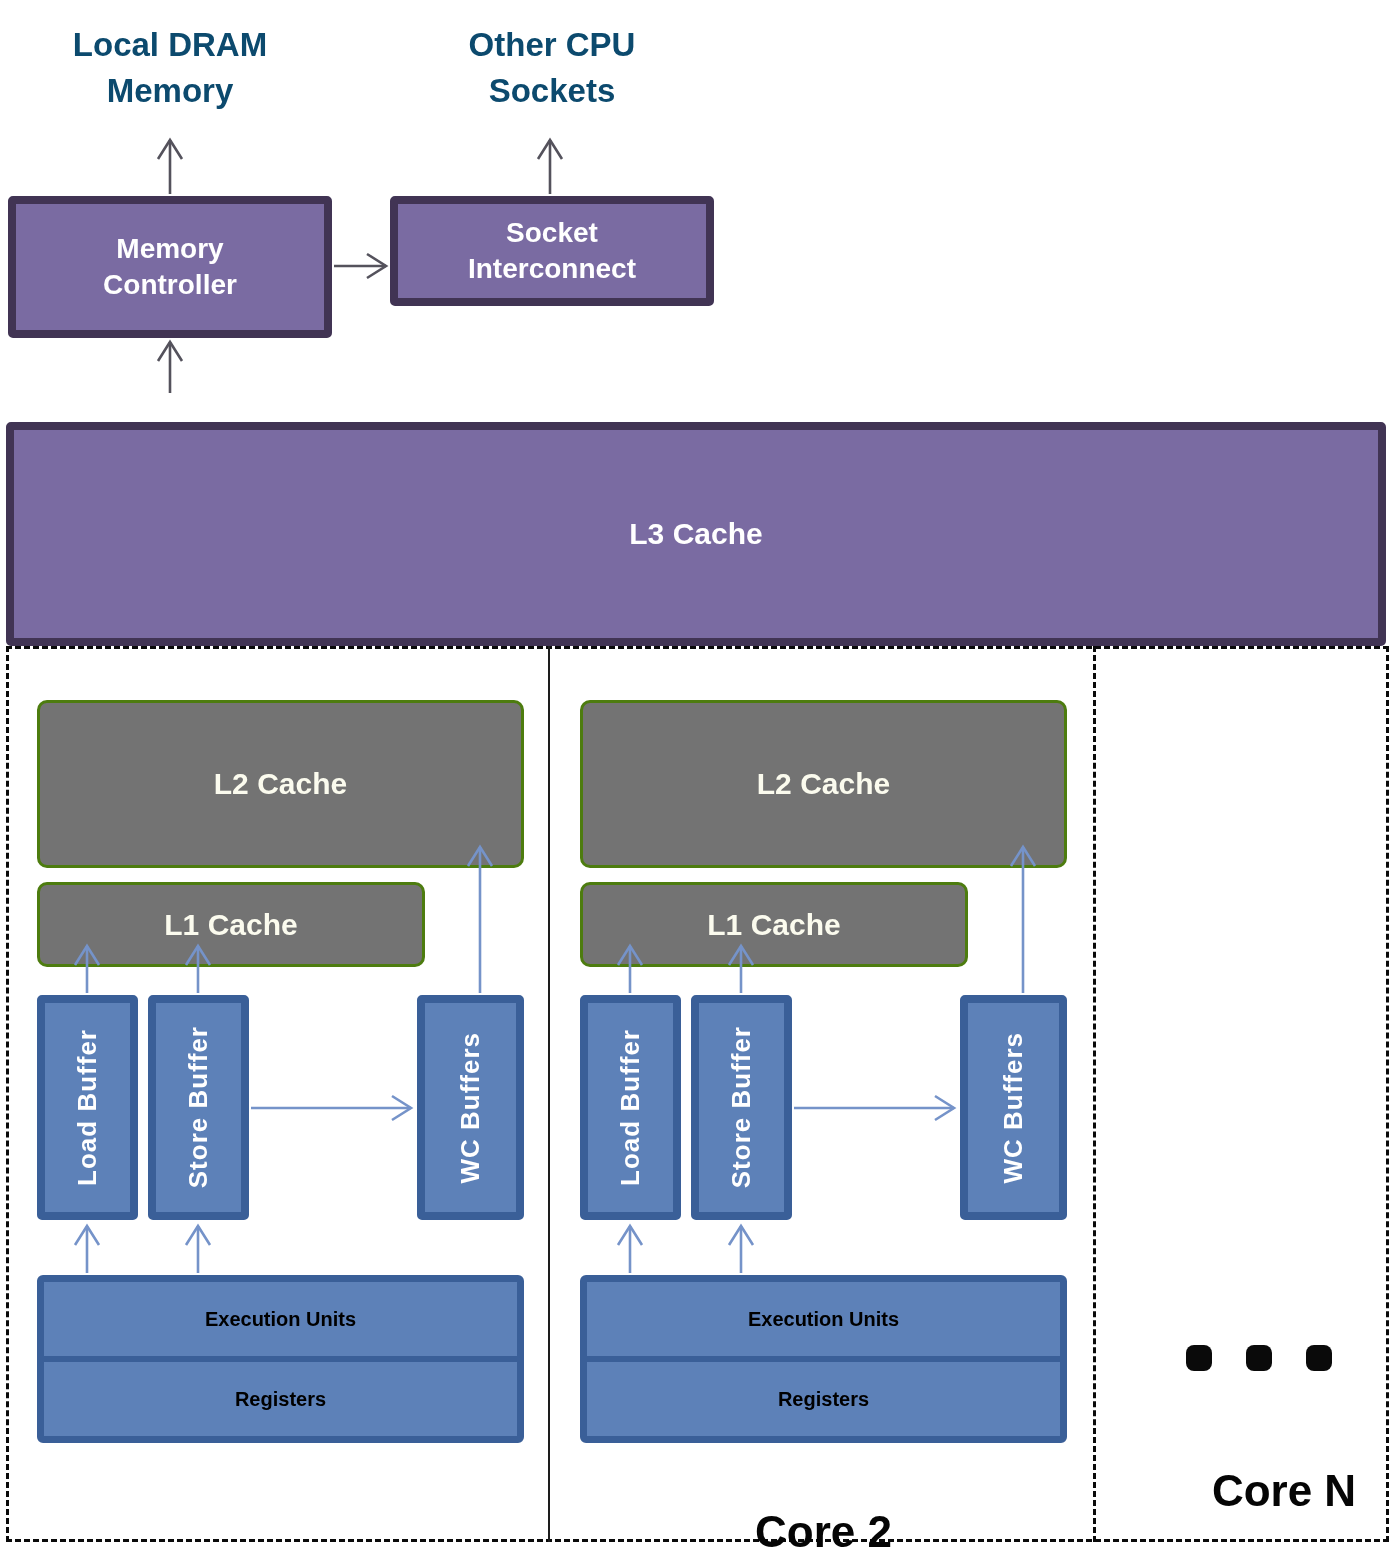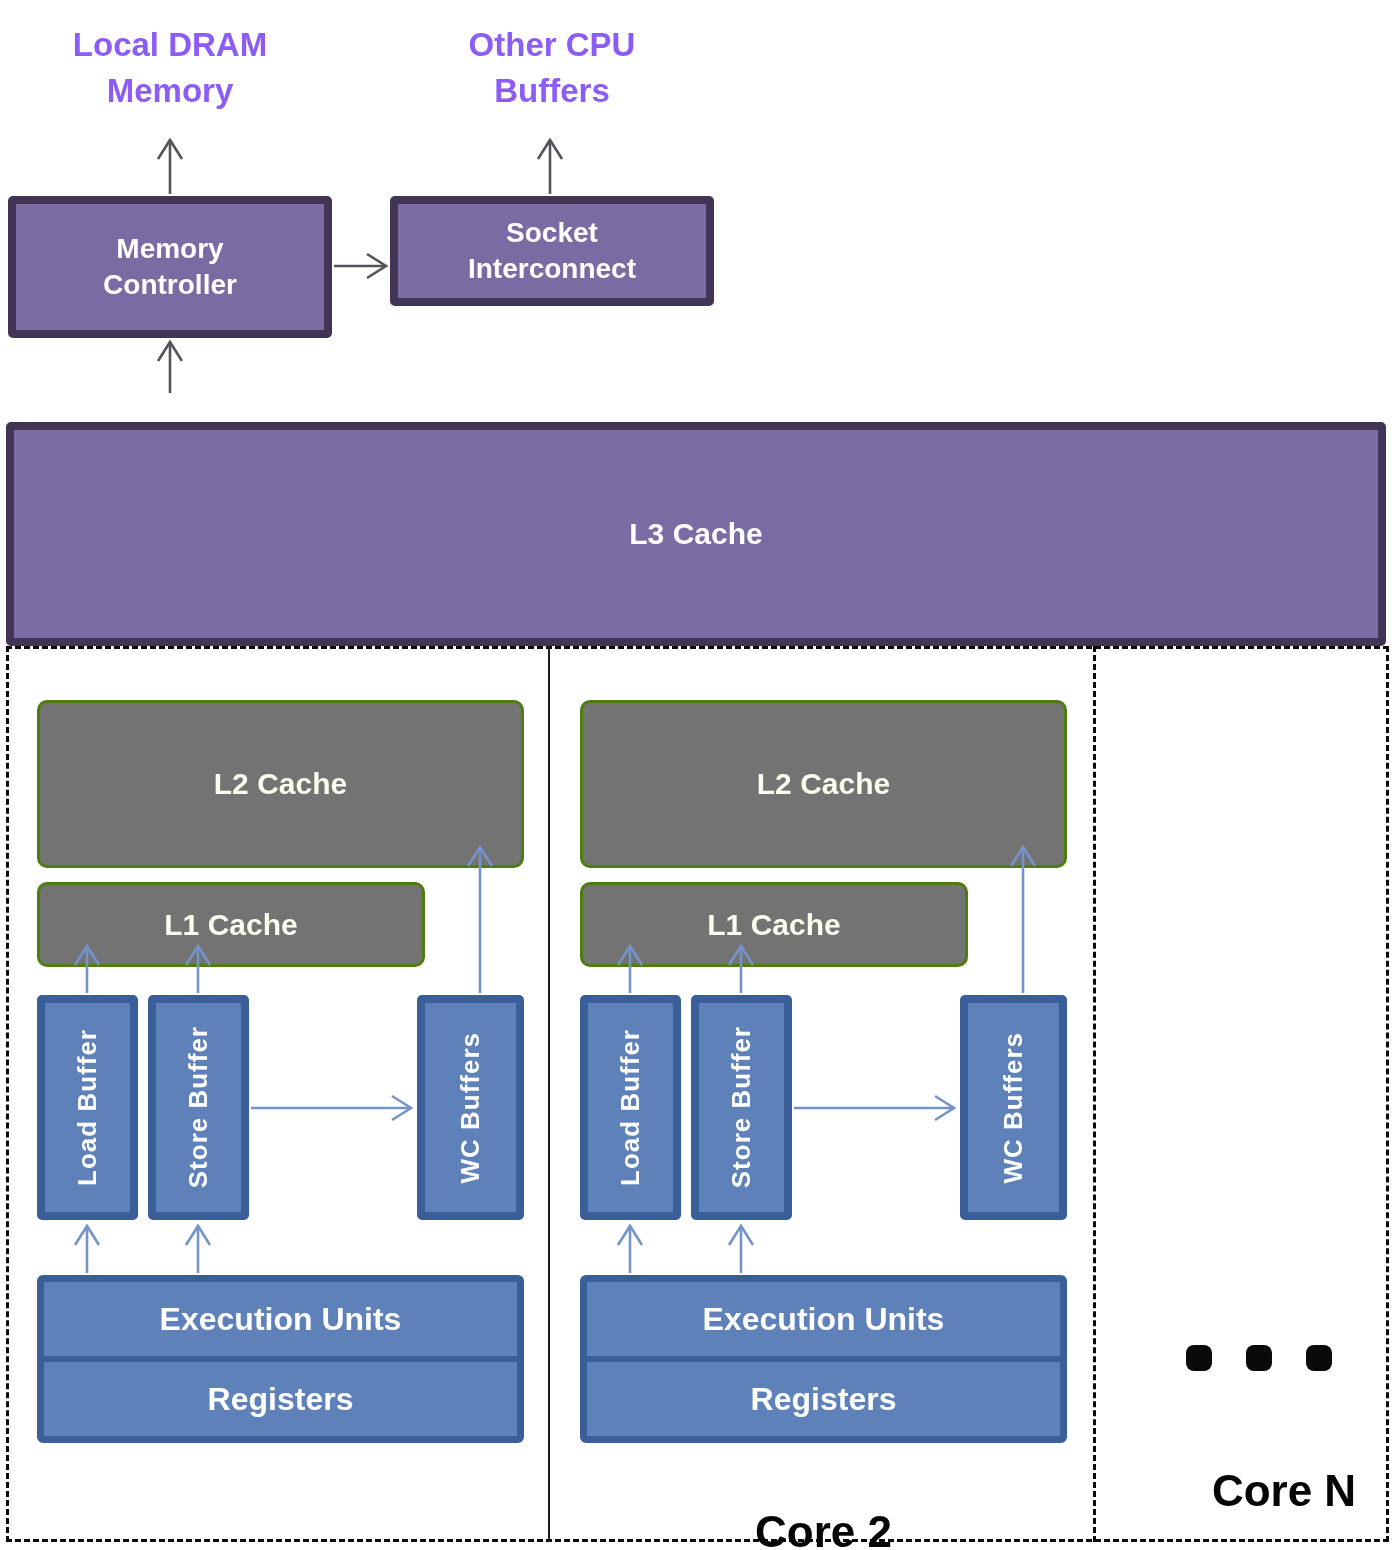--- a/index.html
+++ b/index.html
@@ -33,21 +33,21 @@
     color:#fbfbee;
   }
   .blue{
     background:#5d81b8;
     border:8px solid #3a5f98;
     border-radius:5px;
   }
   .toplabel{
     position:absolute;
     text-align:center;
-    color:#8b5cf6;
+    color:#0c4a6e;
     font-weight:600;
     font-size:33px;
     line-height:46px;
   }
   .vtext{
     writing-mode:vertical-rl;
     transform:rotate(180deg);
     font-size:26px;
     font-weight:bold;
     letter-spacing:1px;
@@ -76,21 +76,21 @@
     box-sizing:border-box;
     background:#5d81b8;
     border:7px solid #3a5f98;
     border-radius:6px;
     display:flex;
     flex-direction:column;
   }
   .execreg .row{
     flex:1;
     display:flex;align-items:center;justify-content:center;
-    color:#ffffff;font-weight:bold;font-size:32px;
+    color:#000000;font-weight:bold;font-size:20px;
   }
   .execreg .split{
     height:6px;background:#3a5f98;flex:none;
   }
   .corelabel{
     position:absolute;
     text-align:center;
     font-size:44px;
     font-weight:bold;
     color:#050505;
@@ -114,21 +114,21 @@
   }
 </style>
 </head>
 <body>
 
 <div id="stage">
 
   <div class="toplabel prewrap" style="left:8px;top:22px;width:324px;">Local DRAM
 Memory</div>
   <div class="toplabel prewrap" style="left:390px;top:22px;width:324px;">Other CPU
-Buffers</div>
+Sockets</div>
 
   <div class="box purple fs28 prewrap" style="left:8px;top:196px;width:324px;height:142px;">Memory
 Controller</div>
   <div class="box purple fs28 prewrap" style="left:390px;top:196px;width:324px;height:110px;">Socket
 Interconnect</div>
   <div class="box purple fs30" style="left:6px;top:395px;width:1380px;height:224px;">L3 Cache</div>
 
   <div class="cores-wrap"></div>
   <div class="divider-solid" style="left:548px;"></div>
   <div class="divider-dashed" style="left:1093px;"></div>

